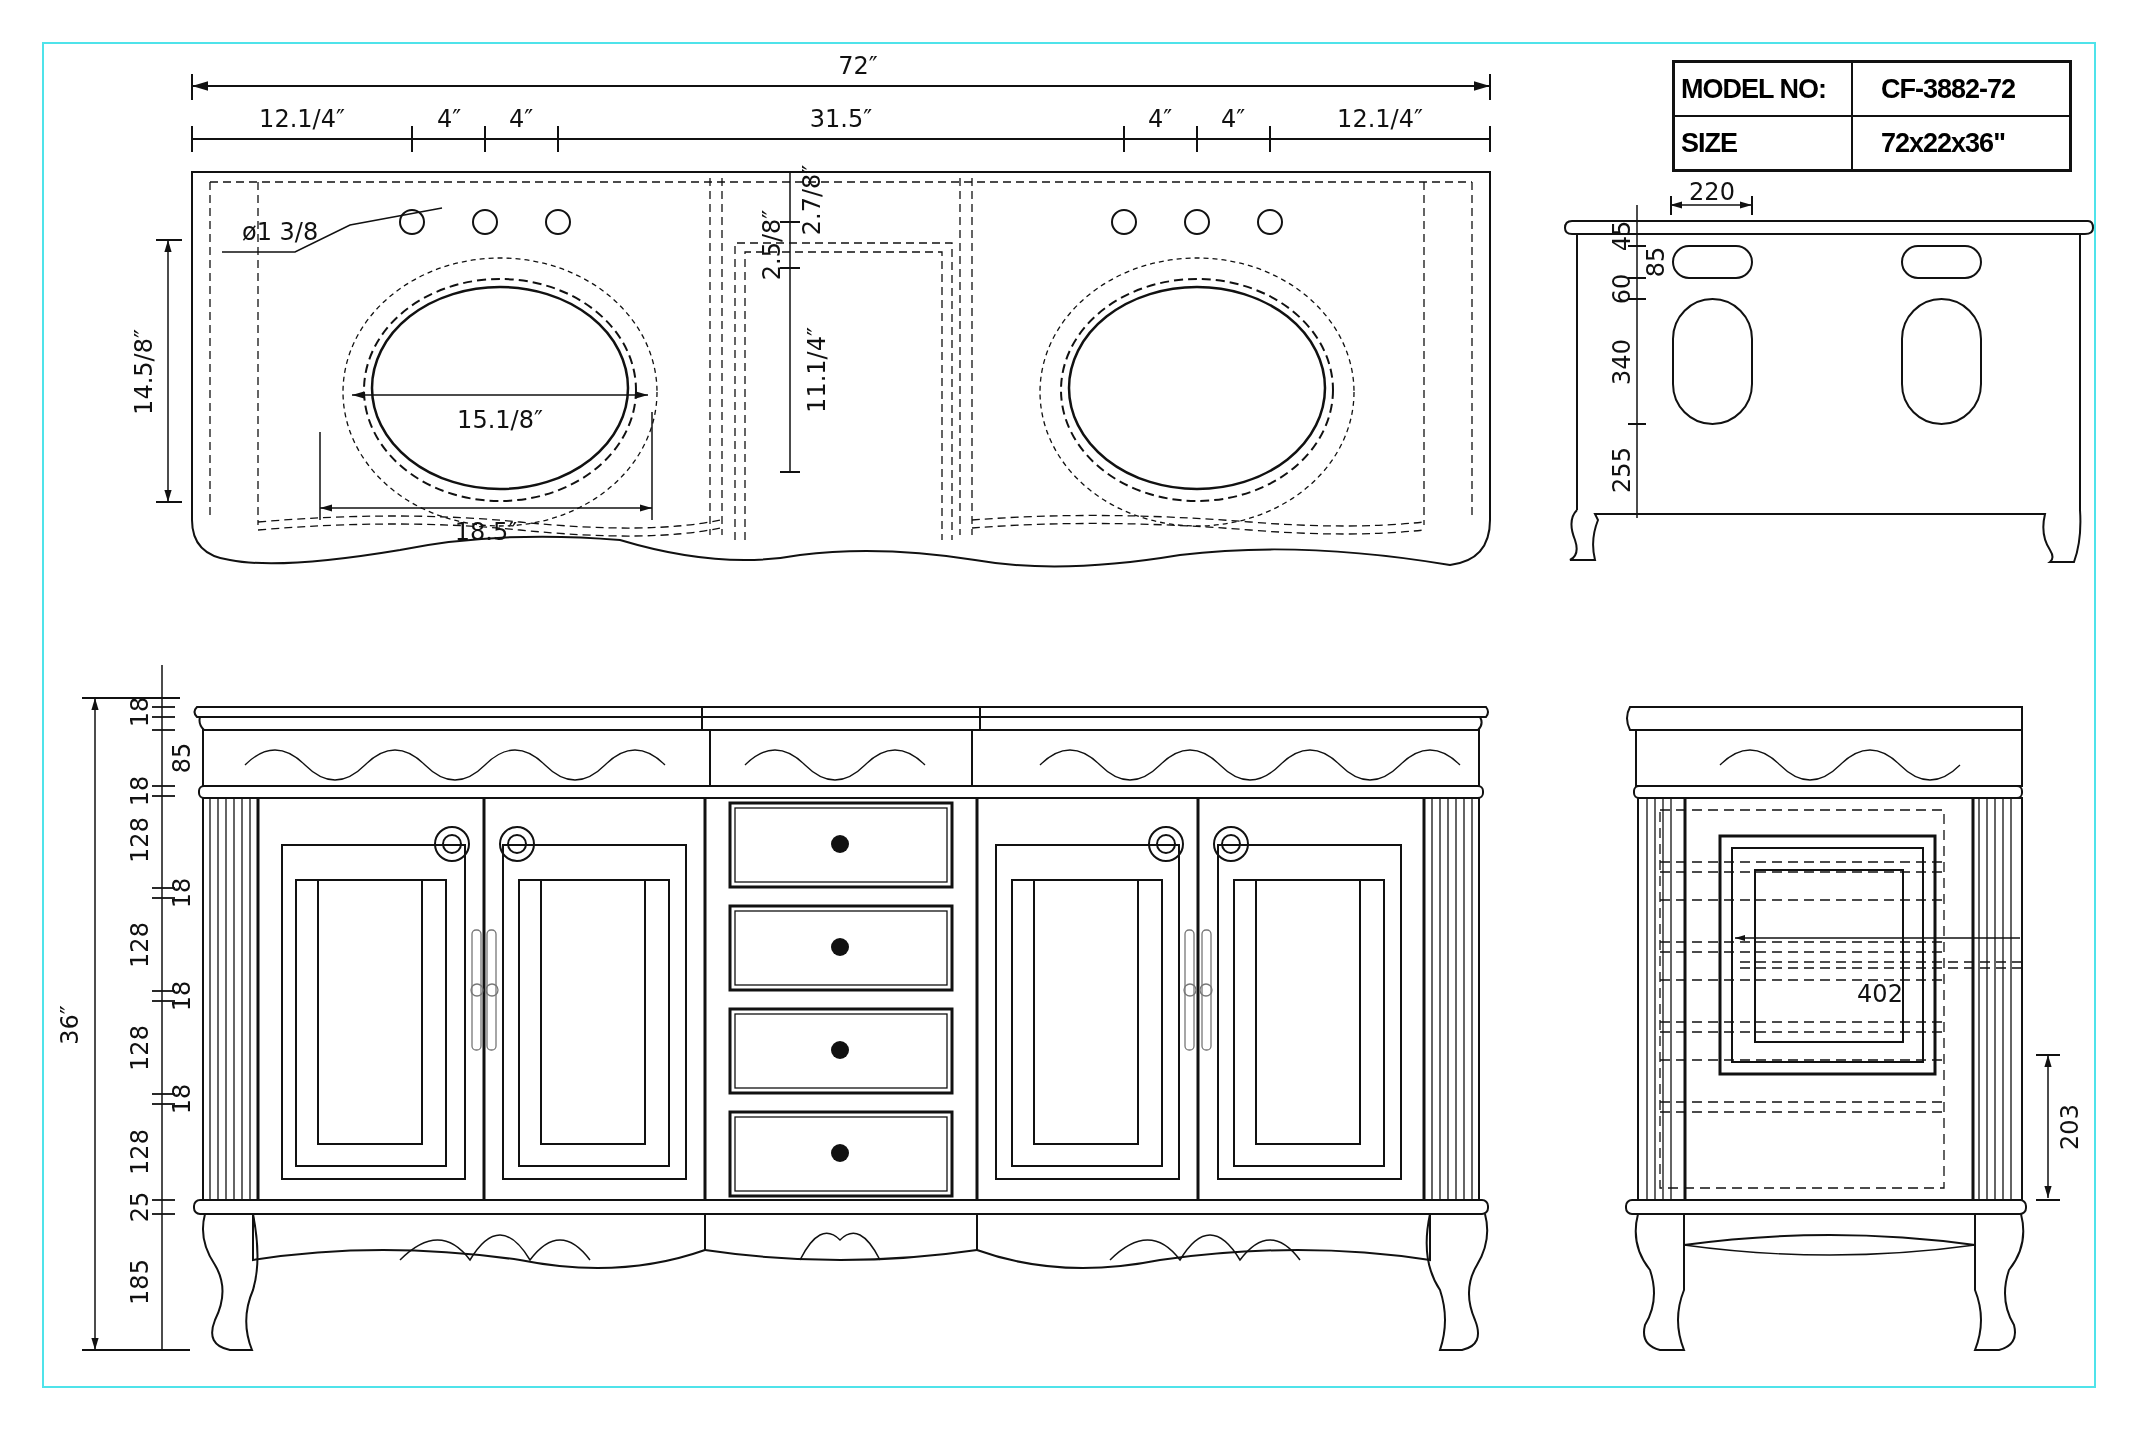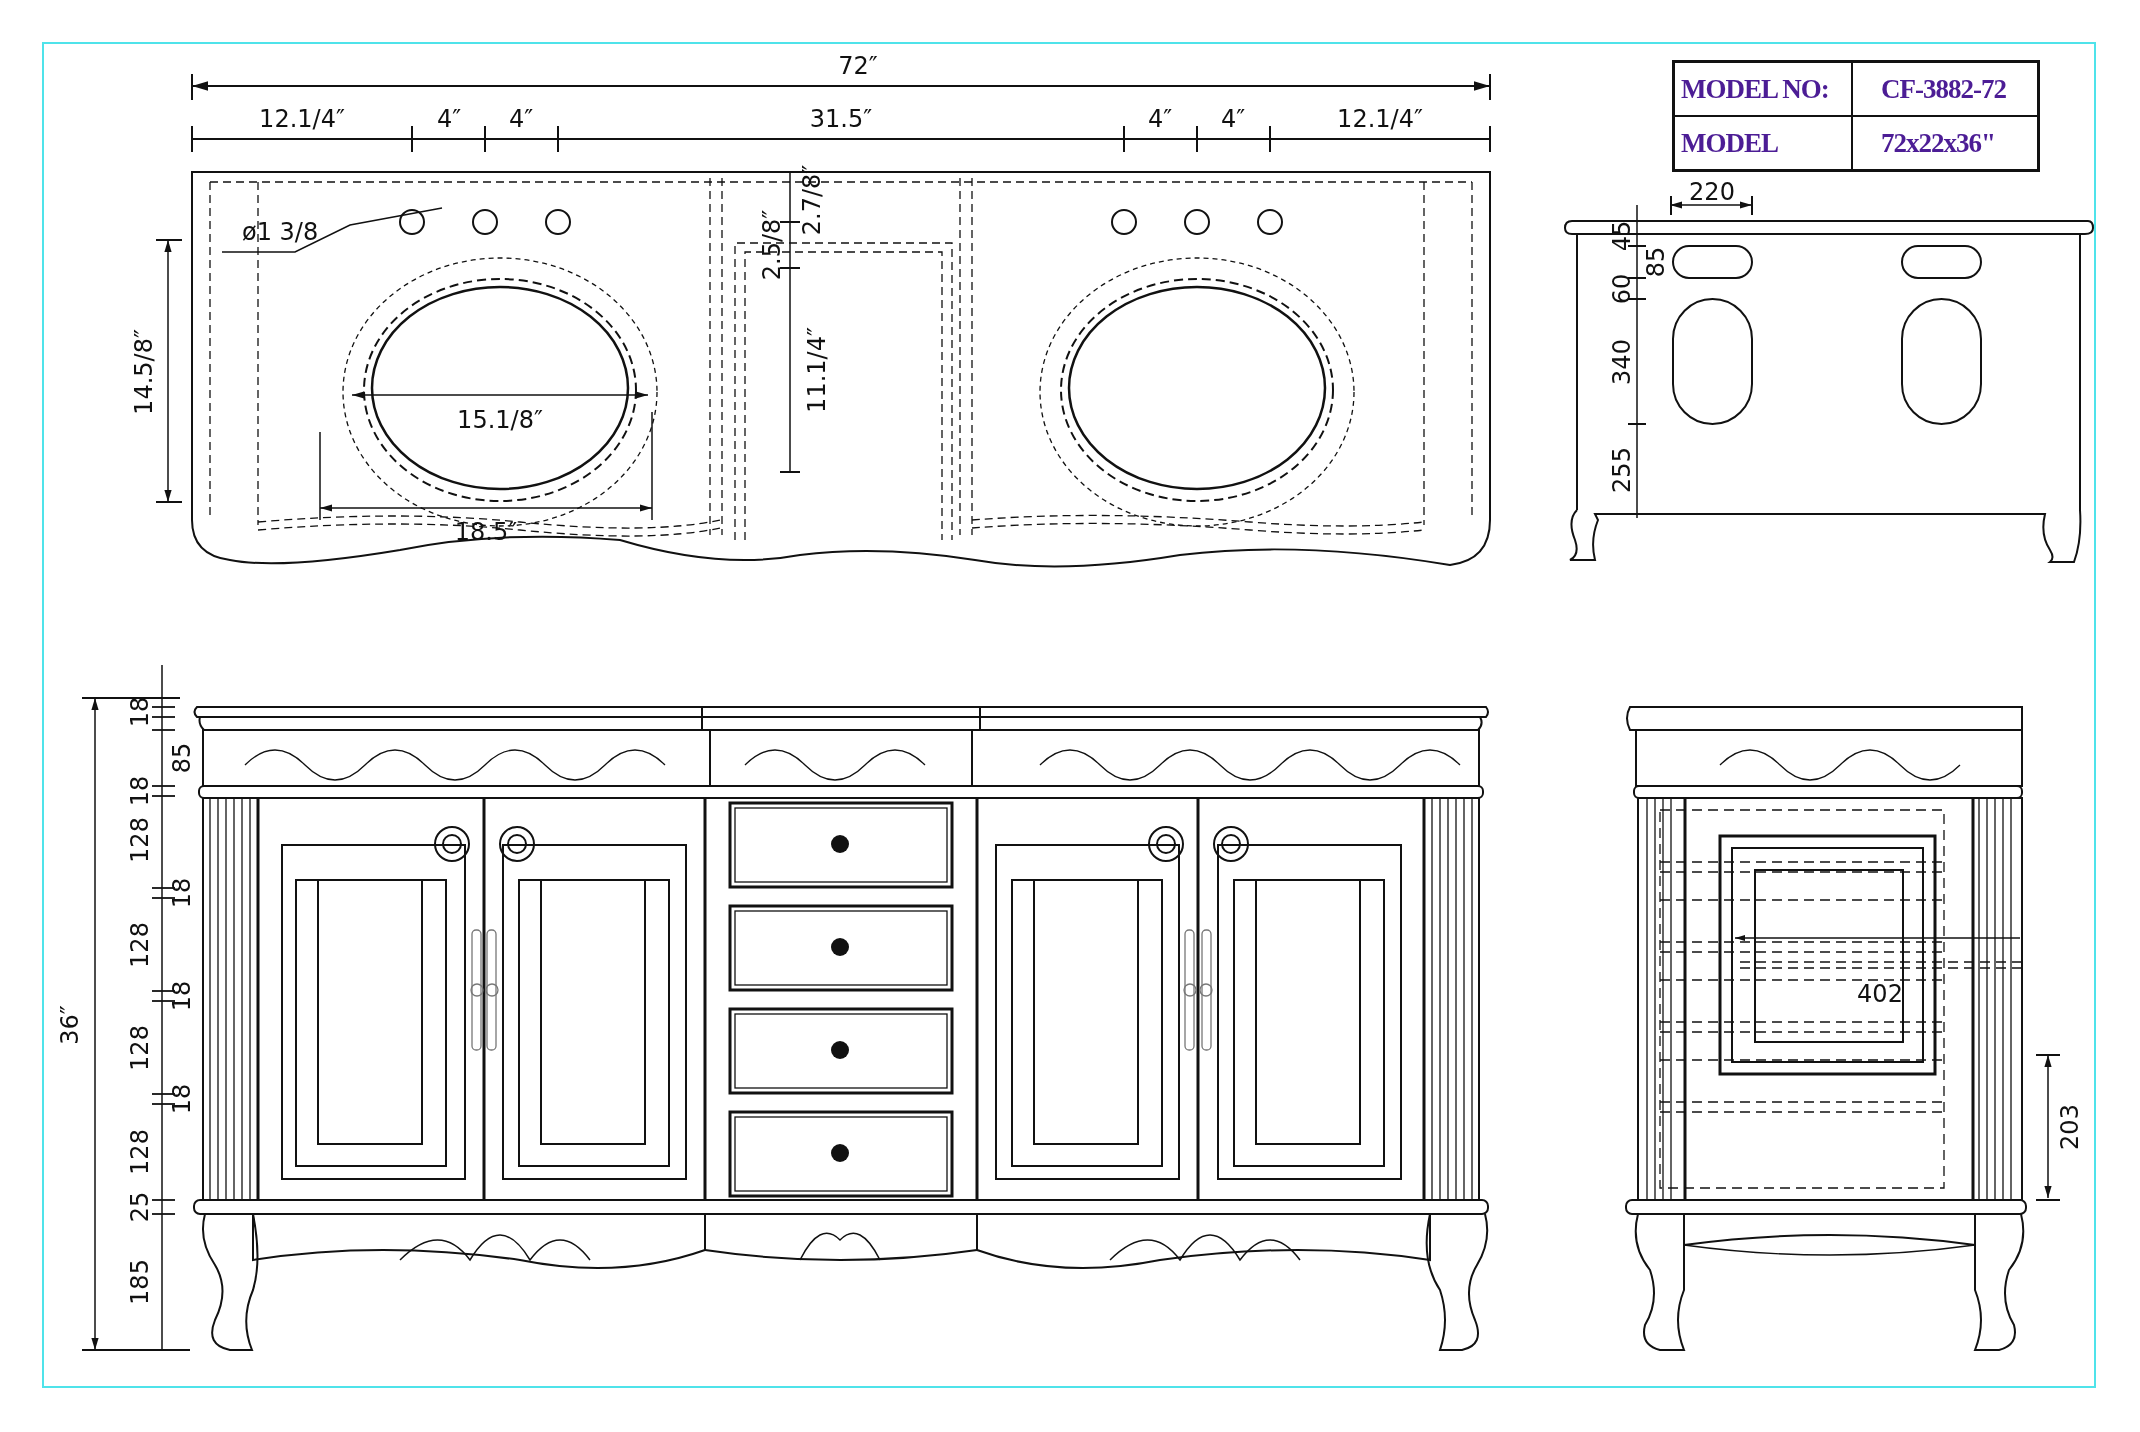--- a/index.html
+++ b/index.html
@@ -1,33 +1,33 @@
 <!DOCTYPE html>
 <html><head>
 <meta charset="utf-8">
 <style>
   html,body{margin:0;padding:0;background:#ffffff;}
   body{width:2140px;height:1432px;position:relative;overflow:hidden;font-family:"DejaVu Sans",sans-serif;}
   .frame{position:absolute;left:42px;top:42px;width:2054px;height:1346px;border:2px solid #4fe3ea;box-sizing:border-box;}
   svg{position:absolute;left:0;top:0;}
   .dimtxt{font-family:"DejaVu Sans",sans-serif;font-size:24px;fill:#111;}
-  .tbl{position:absolute;left:1672px;top:60px;width:368px;height:112px;border:2.5px solid #111;box-sizing:border-box;display:grid;grid-template-columns:178px 1fr;grid-template-rows:1fr 1fr;font-family:Liberation Serif, serif;font-weight:bold;color:#4c1d95;}
+  .tbl{position:absolute;left:1672px;top:60px;width:400px;height:112px;border:2.5px solid #111;box-sizing:border-box;display:grid;grid-template-columns:178px 1fr;grid-template-rows:1fr 1fr;font-family:Liberation Sans, sans-serif;font-weight:bold;color:#000000;}
   .tbl div{border:1.5px solid #111;display:flex;align-items:center;font-size:27px;letter-spacing:-1px;}
   .tbl .k{padding-left:6px;}
   .tbl .v{padding-left:28px;}
 </style>
 </head>
 <body>
 
 <div class="frame"></div>
 
 <div class="tbl">
   <div class="k">MODEL NO:</div>
   <div class="v">CF-3882-72</div>
-  <div class="k">MODEL</div>
+  <div class="k">SIZE</div>
   <div class="v">72x22x36"</div>
 </div>
 
 <svg width="2140" height="1432" viewBox="0 0 2140 1432">
   <defs>
     <marker id="ar" viewBox="0 0 10 10" refX="10" refY="5" markerWidth="8" markerHeight="8" orient="auto-start-reverse">
       <path d="M0,2 L10,5 L0,8 z" fill="#111"></path>
     </marker>
   </defs>
   <g stroke="#111" fill="none" stroke-width="2">

